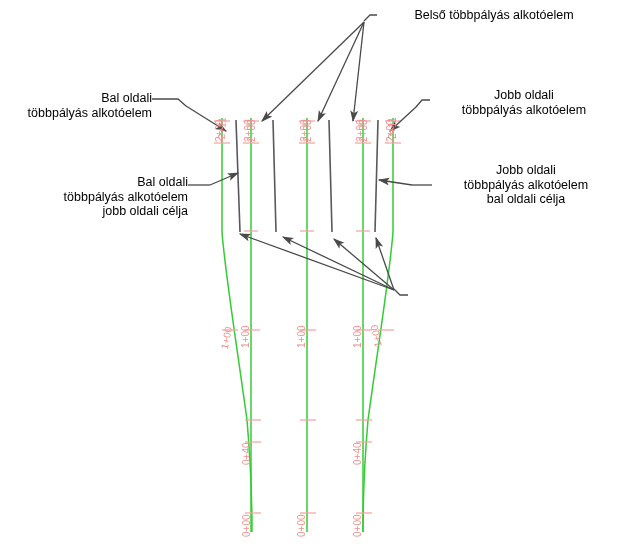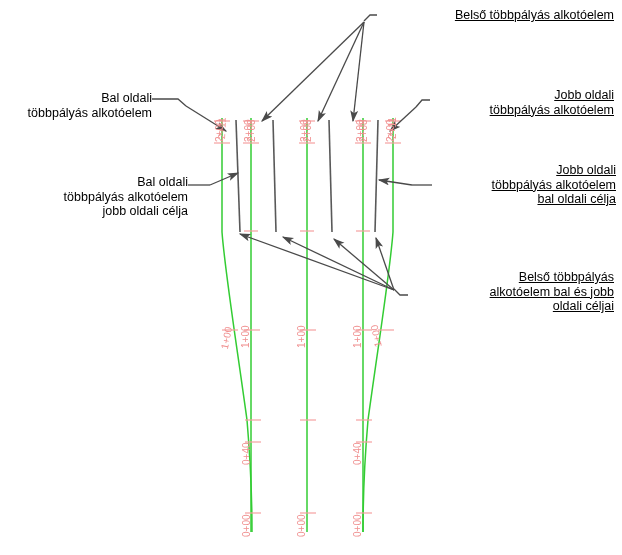--- a/index.html
+++ b/index.html
@@ -24,21 +24,21 @@
   }
   .callout {
     position: absolute;
     font-family: "Liberation Sans", sans-serif;
     font-size: 12.5px;
     line-height: 14.5px;
     color: #000000;
     white-space: pre-line;
   }
   .callout.right-align { text-align: right; margin-top: 12px; }
-  .callout.left-align  { text-align: right; text-decoration: underline; }
+  .callout.left-align  { text-align: center; }
   .sta {
     position: absolute;
     font-family: "Liberation Sans", sans-serif;
     font-size: 10px;
     color: #f09090;
     white-space: nowrap;
     transform-origin: 0 0;
   }
 </style>
 </head>
@@ -168,17 +168,14 @@
 többpályás alkotóelem</div>
 
   <div class="callout right-align" style="left:14px; top:163px; width:174px;">Bal oldali
 többpályás alkotóelem
 jobb oldali célja</div>
 
   <div class="callout left-align" style="left:436px; top:163px; width:180px;">Jobb oldali
 többpályás alkotóelem
 bal oldali célja</div>
 
-  <div class="callout left-align" style="left:414px; top:270px; width:200px;">Belső többpályás
-alkotóelem bal és jobb
-oldali céljai</div>
 
 </div>
 
 </body></html>

